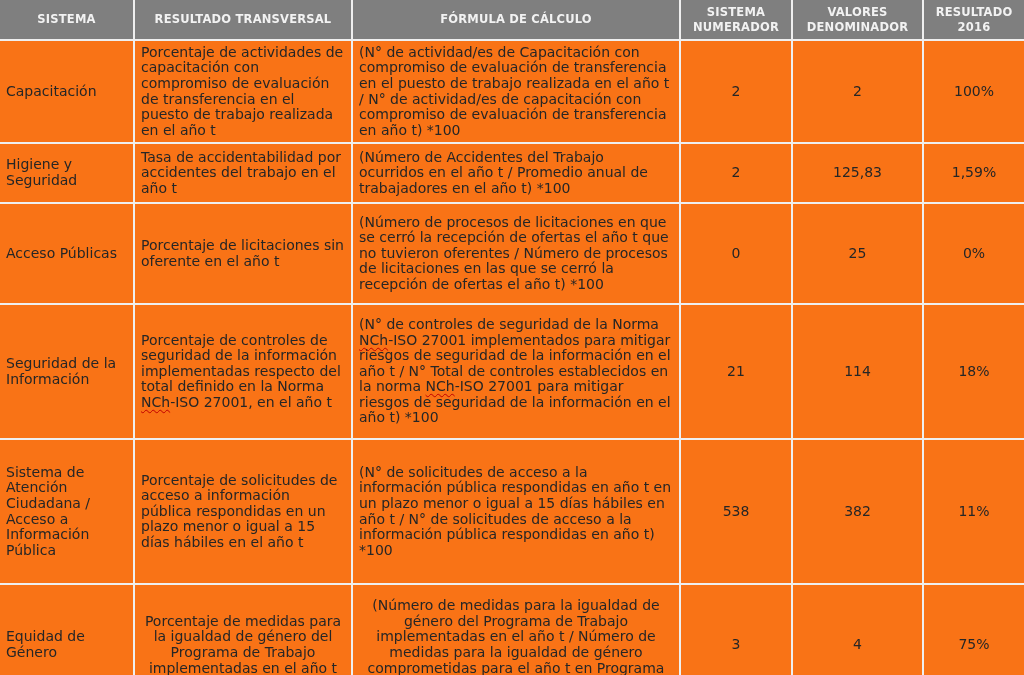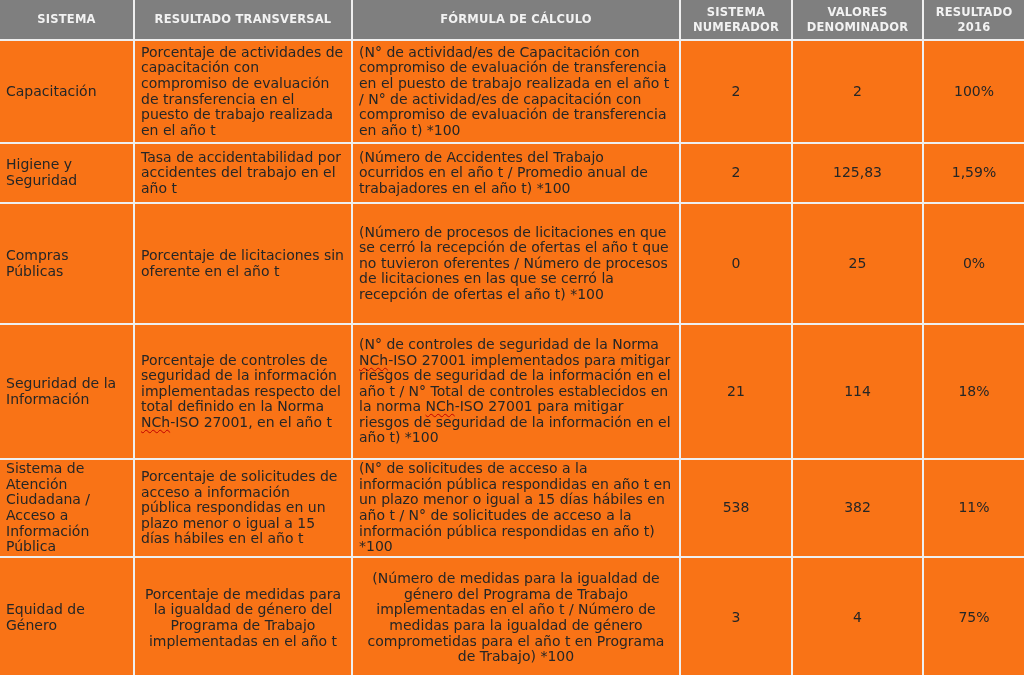--- a/index.html
+++ b/index.html
@@ -37,23 +37,23 @@
   tbody td {
     color: #262626;
     font-size: 14px;
     line-height: 15.6px;
     text-align: left;
   }
   tbody td.num { text-align: center; }
   tbody td.center { text-align: center; }
   .r1 td { height: 103px; }
   .r2 td { height: 60px; }
-  .r3 td { height: 121px; border-radius: 8px; }
+  .r3 td { height: 101px; border-radius: 8px; }
   .r4 td { height: 135px; }
-  .r5 td { height: 98px; }
+  .r5 td { height: 145px; }
   .r6 td { height: 121px; }
   .spell {
     text-decoration: underline wavy #c00000;
     text-decoration-thickness: 1px;
     text-underline-offset: 2px;
   }
 </style>
 </head>
 <body>
 
@@ -87,21 +87,21 @@
     </tr>
     <tr class="r2">
       <td>Higiene y Seguridad</td>
       <td>Tasa de accidentabilidad por accidentes del trabajo en el año t</td>
       <td>(Número de Accidentes del Trabajo ocurridos en el año t / Promedio anual de trabajadores en el año t) *100</td>
       <td class="num">2</td>
       <td class="num">125,83</td>
       <td class="num">1,59%</td>
     </tr>
     <tr class="r3">
-      <td>Compras Públicas</td>
+      <td>Acceso Públicas</td>
       <td>Porcentaje de licitaciones sin oferente en el año t</td>
       <td>(Número de procesos de licitaciones en que se cerró la recepción de ofertas el año t que no tuvieron oferentes / Número de procesos de licitaciones en las que se cerró la recepción de ofertas el año t) *100</td>
       <td class="num">0</td>
       <td class="num">25</td>
       <td class="num">0%</td>
     </tr>
     <tr class="r4">
       <td>Seguridad de la Información</td>
       <td><span>Porcentaje de controles de seguridad de la información implementadas respecto del total definido en la Norma </span><span class="spell">NCh</span><span>-ISO 27001, en el año t</span></td>
       <td><span>(N° de controles de seguridad de la Norma </span><span class="spell">NCh</span><span>-ISO 27001 implementados para mitigar riesgos de seguridad de la información en el año t / N° Total de controles establecidos en la norma </span><span class="spell">NCh</span><span>-ISO 27001 para mitigar riesgos de seguridad de la información en el año t) *100</span></td>

